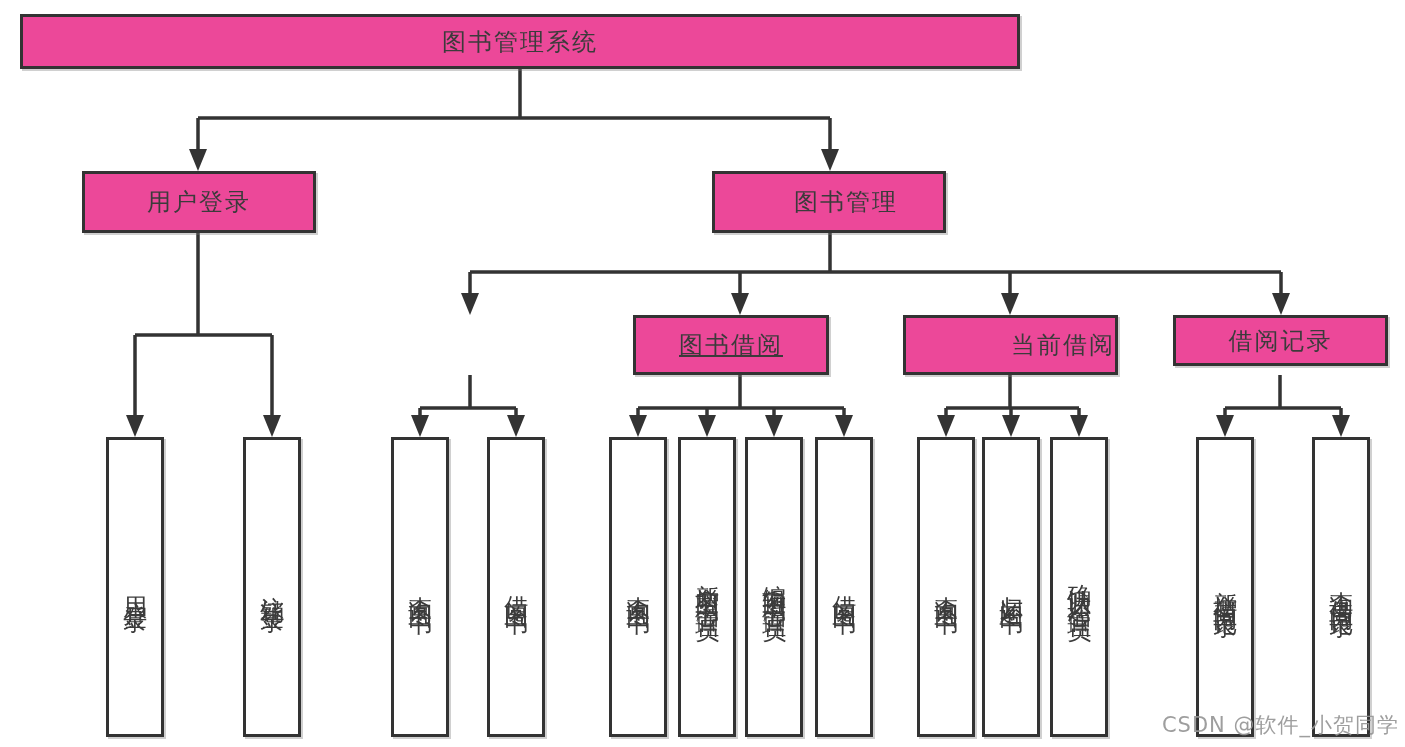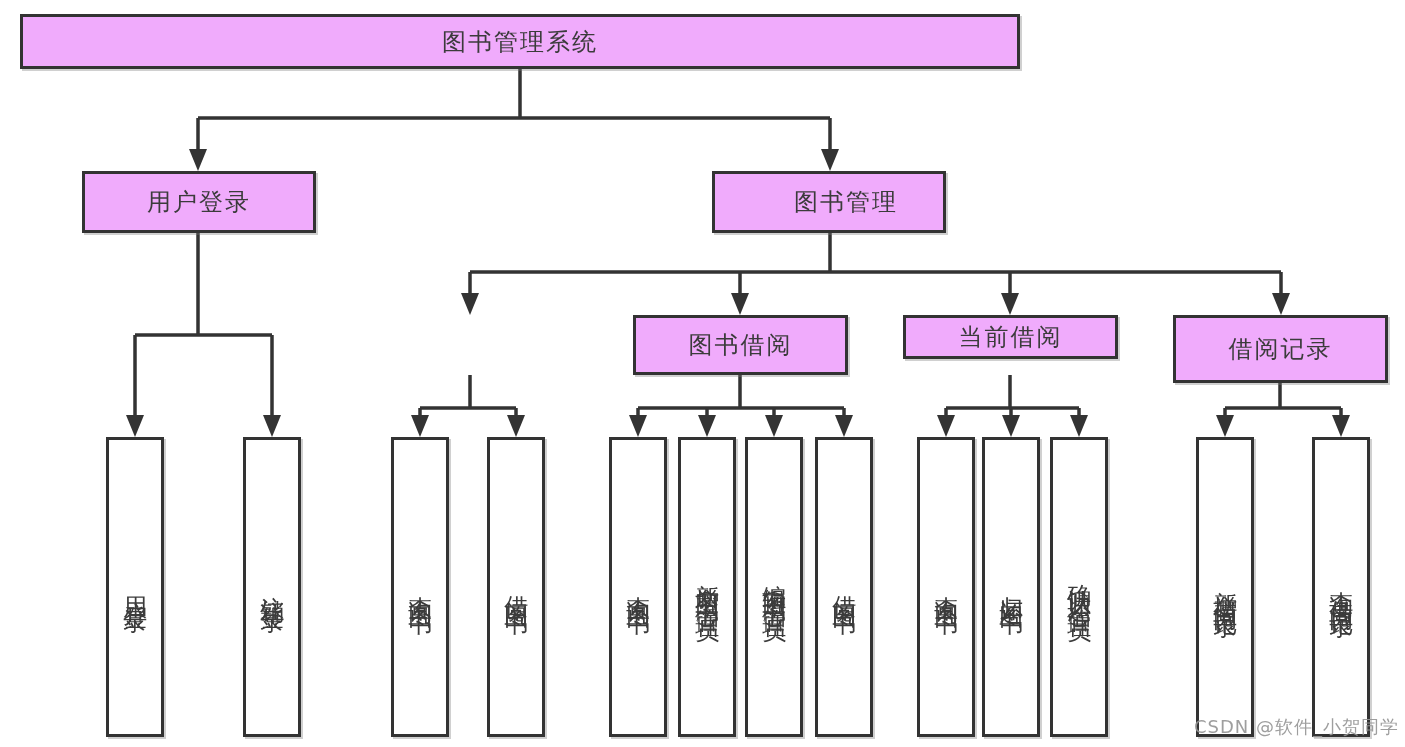--- a/index.html
+++ b/index.html
@@ -2,36 +2,36 @@
 <html><head>
 <meta charset="utf-8">
 <style>
   html,body{margin:0;padding:0;background:#ffffff;}
   .canvas{
     position:relative;width:1405px;height:747px;background:#ffffff;
     font-family:"DejaVu Sans","Liberation Sans",sans-serif;overflow:hidden;
   }
   svg.connectors{position:absolute;left:0;top:0;pointer-events:none;}
   .hnode{
-    position:absolute;box-sizing:border-box;background:#f0abfc;
+    position:absolute;box-sizing:border-box;background:#ec4899;
     border:3px solid #333333;display:flex;align-items:center;justify-content:center;
     font-size:24px;color:#3b3b3b;letter-spacing:2px;
     box-shadow:2px 2px 0 rgba(120,120,120,0.35);
   }
   .vnode{
     position:absolute;box-sizing:border-box;width:58px;height:300px;background:#ffffff;
     border:3px solid #333333;display:flex;align-items:center;justify-content:center;
     box-shadow:2px 2px 0 rgba(120,120,120,0.35);
   }
   .vlabel{
     writing-mode:vertical-rl;text-orientation:mixed;
     font-size:24px;line-height:1.1;letter-spacing:5px;color:#3b3b3b;white-space:nowrap;
   }
   .watermark{
-    position:absolute;right:6px;bottom:8px;font-size:18px;letter-spacing:1px;
+    position:absolute;right:6px;bottom:8px;font-size:21px;letter-spacing:1px;
     color:rgba(150,150,150,0.92);
   }
 </style>
 </head>
 <body>
 
 <div class="canvas">
 
   <svg class="connectors" width="1405" height="747" viewBox="0 0 1405 747">
     <g stroke="#333333" stroke-width="3.5" fill="none">
@@ -77,27 +77,27 @@
     <span>图书管理系统</span>
   </div>
 
   <div class="hnode" style="left:82px;top:171px;width:234px;height:62px;">
     <span>用户登录</span>
   </div>
   <div class="hnode" style="left:712px;top:171px;width:234px;height:62px;padding-left:34px;">
     <span>图书管理</span>
   </div>
 
-  <div class="hnode" style="left:633px;top:315px;width:215px;height:60px;">
+  <div class="hnode" style="left:633px;top:315px;width:196px;height:60px;text-decoration:underline;">
     <span>图书借阅</span>
   </div>
-  <div class="hnode" style="left:903px;top:315px;width:215px;height:44px;">
+  <div class="hnode" style="left:903px;top:315px;width:215px;height:60px;justify-content:flex-end;">
     <span>当前借阅</span>
   </div>
-  <div class="hnode" style="left:1173px;top:315px;width:215px;height:68px;">
+  <div class="hnode" style="left:1173px;top:315px;width:215px;height:51px;">
     <span>借阅记录</span>
   </div>
 
   <div class="vnode" style="left:106px;top:437px;">
     <span class="vlabel">用户登录</span>
   </div>
   <div class="vnode" style="left:243px;top:437px;">
     <span class="vlabel">注销登录</span>
   </div>
 

